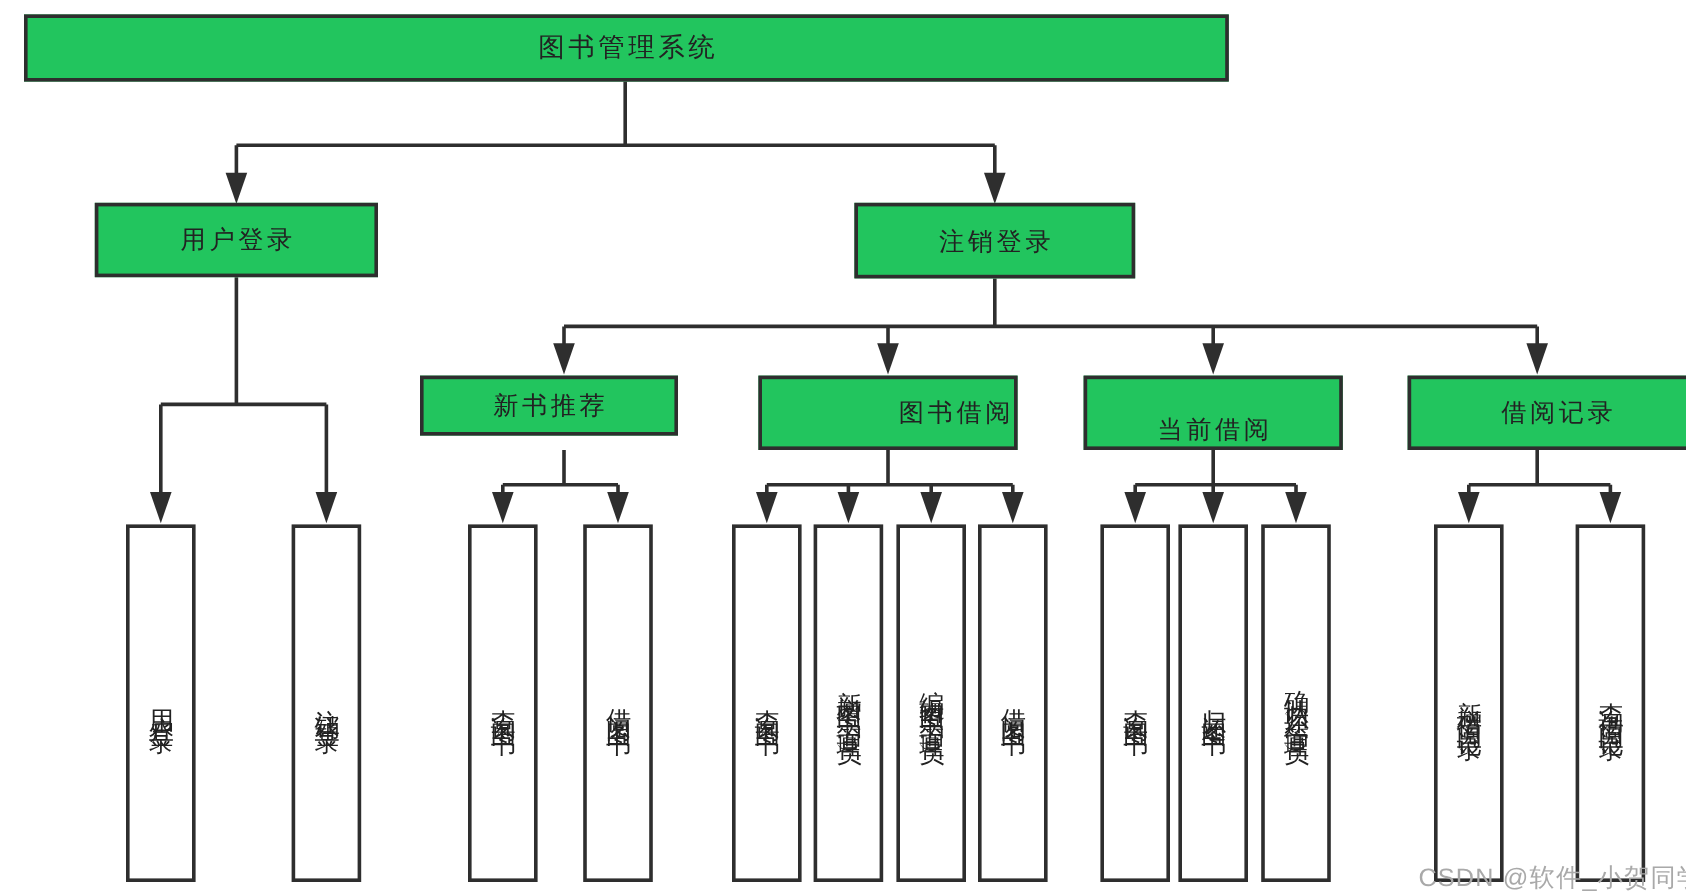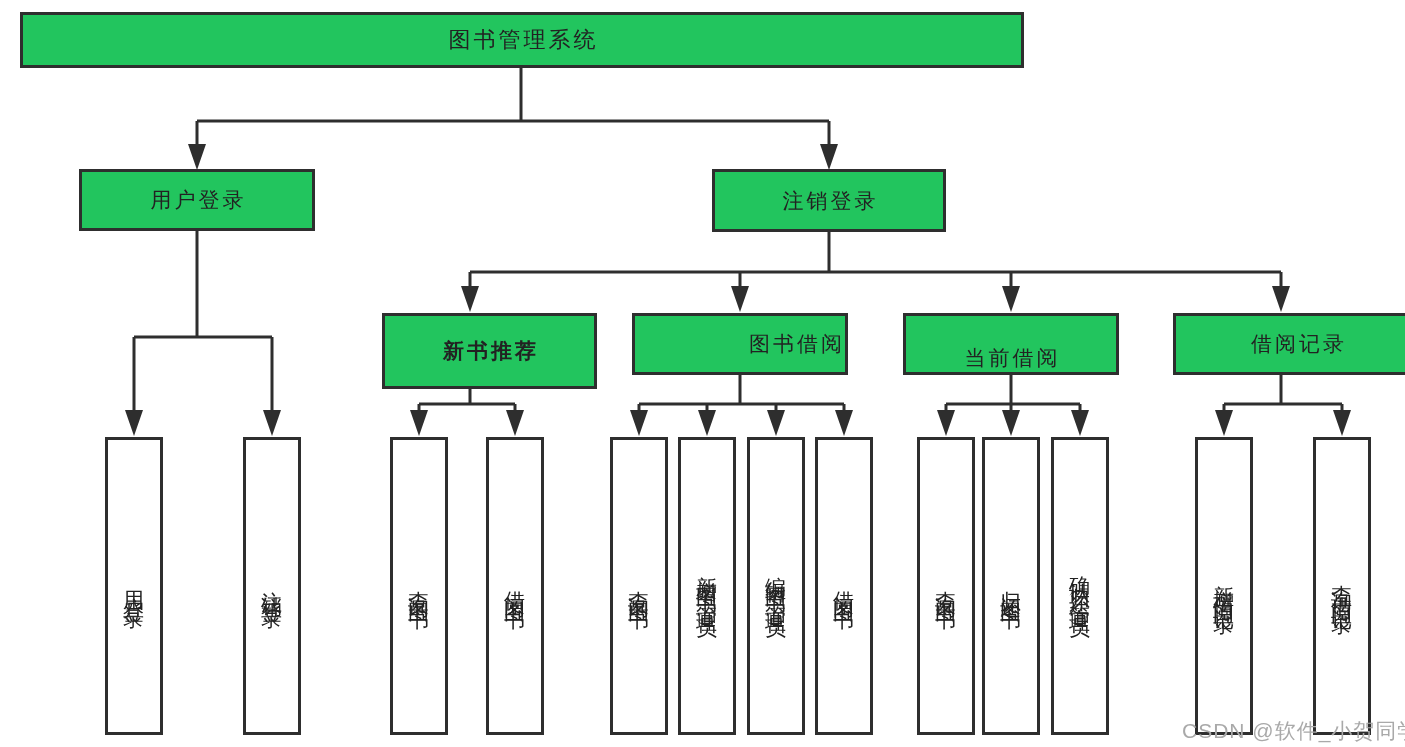--- a/index.html
+++ b/index.html
@@ -117,21 +117,21 @@
     <span>图书管理系统</span>
   </div>
 
   <div class="hbox lvl2" style="left:79px; top:169px; width:236px; height:62px;">
     <span>用户登录</span>
   </div>
   <div class="hbox lvl2" style="left:712px; top:169px; width:234px; height:63px;">
     <span>注销登录</span>
   </div>
 
-  <div class="hbox lvl3" style="left:382px; top:313px; width:215px; height:76px;font-weight:bold;">
+  <div class="hbox lvl3" style="left:350px; top:313px; width:215px; height:50px;">
     <span>新书推荐</span>
   </div>
   <div class="hbox lvl3" style="left:632px; top:313px; width:216px; height:62px;justify-content:flex-end;">
     <span>图书借阅</span>
   </div>
   <div class="hbox lvl3" style="left:903px; top:313px; width:216px; height:62px;align-items:flex-end;">
     <span>当前借阅</span>
   </div>
   <div class="hbox lvl3" style="left:1173px; top:313px; width:249px; height:62px;text-align:right;">
     <span>借阅记录</span>

